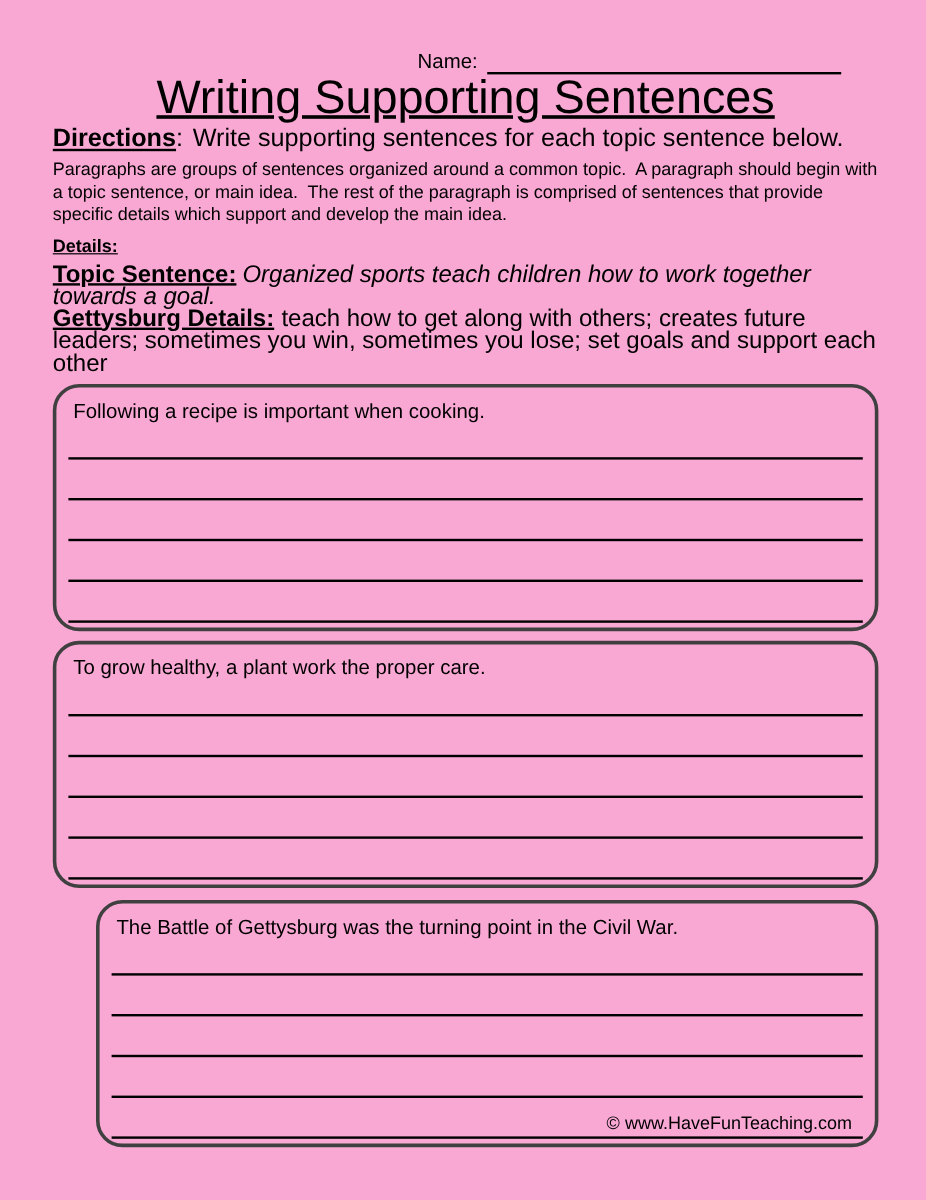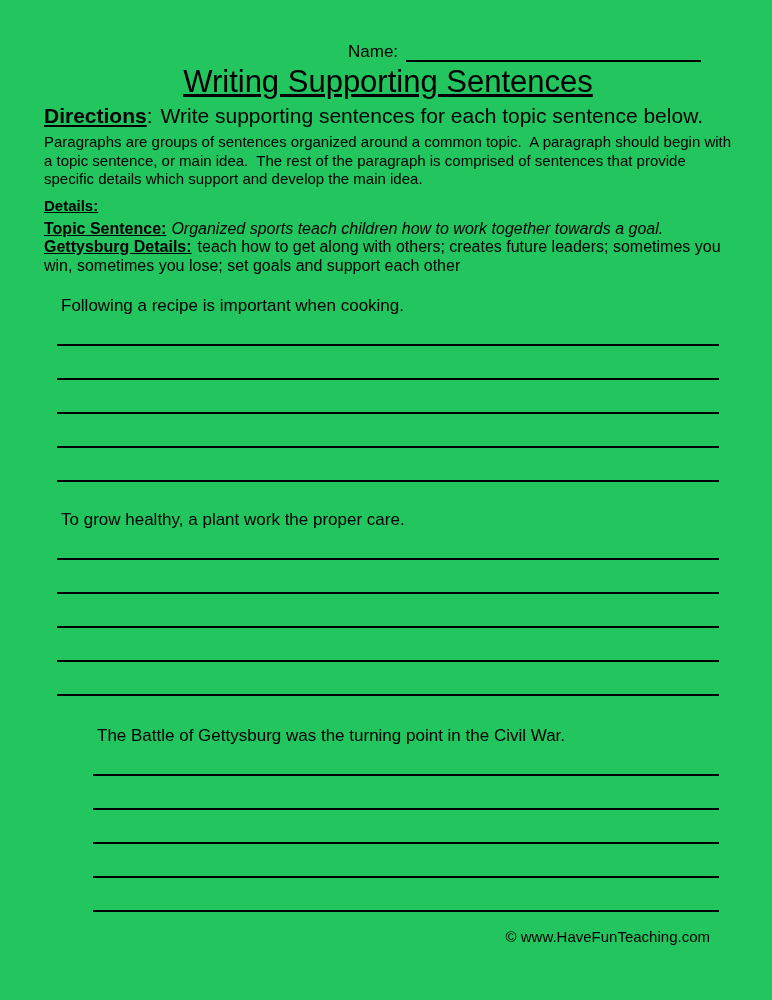--- a/index.html
+++ b/index.html
@@ -8,21 +8,21 @@
     background: #ffffff;
     color: #000000;
     font-family: "Liberation Sans", sans-serif;
   }
   .page {
     position: relative;
     width: 772px;
     height: 1000px;
     box-sizing: border-box;
     padding: 42px 40px 0 44px;
-    background: #22c55e;
+    background: #f9a8d4;
     overflow: hidden;
   }
 
   
   .name-row {
     display: flex;
     align-items: flex-end;
     margin-left: 304px;
     height: 20px;
   }
@@ -35,21 +35,21 @@
     flex: 0 0 295px;
     height: 17px;
     border-bottom: 2px solid #000000;
     margin-left: 8px;
   }
 
   
   .title {
     margin-top: 2px;
     text-align: center;
-    font-size: 31px;
+    font-size: 39px;
     line-height: 36px;
     text-decoration: underline;
   }
 
   
   .directions {
     margin-top: 6px;
     font-size: 21px;
     line-height: 19px;
   }
@@ -69,37 +69,37 @@
 
   
   .example-heading {
     margin-top: 8px;
     font-size: 15px;
     line-height: 18px;
     font-weight: bold;
     text-decoration: underline;
   }
   .example-line {
-    font-size: 16px;
+    font-size: 20px;
     line-height: 18.5px;
   }
   .example-topic { margin-top: 5px; }
   .inline-label {
     font-weight: bold;
     text-decoration: underline;
   }
   .example-topic-text {
     font-style: italic;
     margin-left: 5px;
   }
   .example-details-text { margin-left: 6px; }
 
   
   .exercise-box {
-    border: 3px solid #22c55e;
+    border: 3px solid #404040;
     border-radius: 22px;
     margin-top: 8px;
     padding: 8px 8px 4px 8px;
   }
   .exercise-box + .exercise-box { margin-top: 8px; }
   .exercise-box:last-child { margin-top: 10px; margin-left: 36px; }
   .topic-sentence {
     font-size: 17px;
     line-height: 24px;
     padding-left: 6px;

